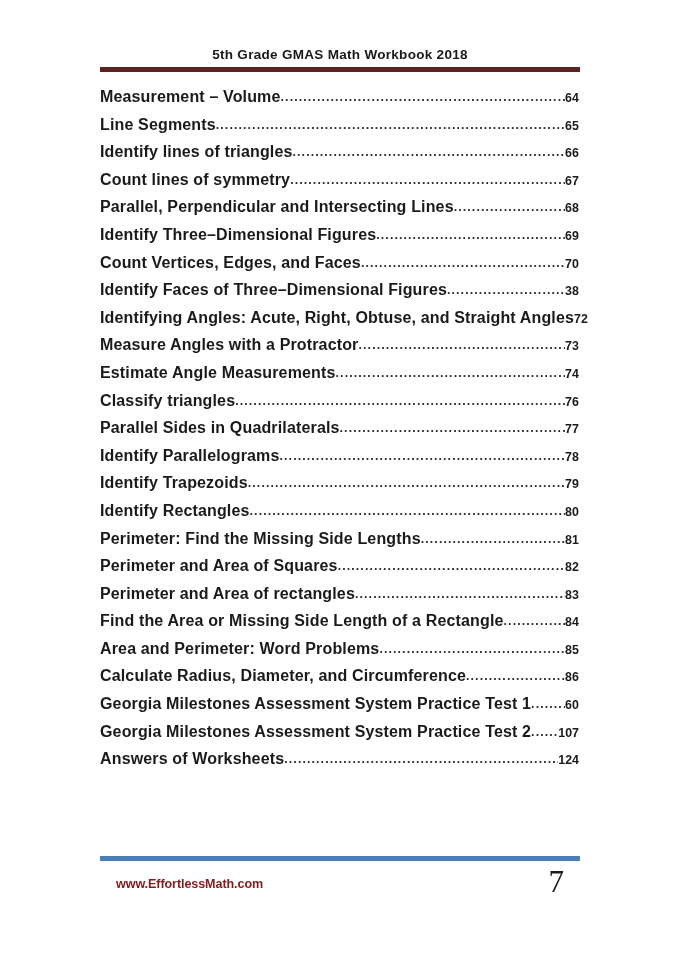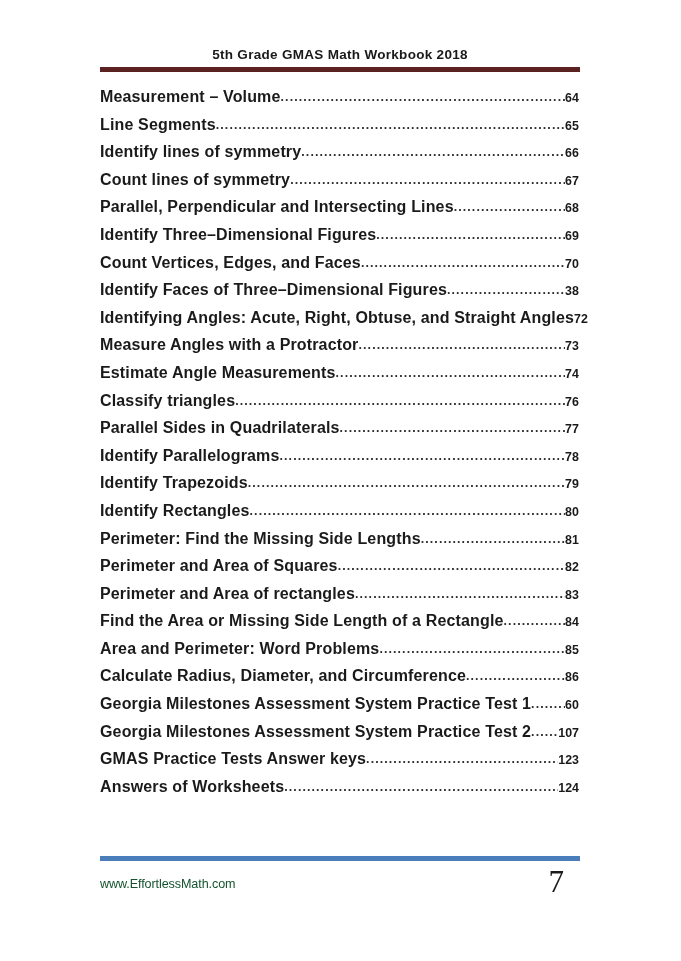--- a/index.html
+++ b/index.html
@@ -104,25 +104,25 @@
     background: #4a7ebb;
     width: 480px;
   }
   .footer-body {
     position: relative;
     margin-top: 11px;
     height: 40px;
   }
   .footer-site {
     position: absolute;
-    left: 0;
+    left: 16px;
     top: 5px;
     font-size: 12.6px;
-    font-weight: normal;
-    color: #14532d;
+    font-weight: bold;
+    color: #7f1d1d;
     letter-spacing: -0.1px;
   }
   .footer-pagenum {
     position: absolute;
     right: 16px;
     top: -8px;
     font-family: "Liberation Serif", serif;
     font-size: 31px;
     font-weight: normal;
     color: #1a1a1a;
@@ -144,21 +144,21 @@
         <span class="toc-title">Measurement – Volume</span>
         <span class="toc-dots"></span>
         <span class="toc-page">64</span>
       </div>
       <div class="toc-row">
         <span class="toc-title">Line Segments</span>
         <span class="toc-dots"></span>
         <span class="toc-page">65</span>
       </div>
       <div class="toc-row">
-        <span class="toc-title">Identify lines of symmetry</span>
+        <span class="toc-title">Identify lines of triangles</span>
         <span class="toc-dots"></span>
         <span class="toc-page">66</span>
       </div>
       <div class="toc-row">
         <span class="toc-title">Count lines of symmetry</span>
         <span class="toc-dots"></span>
         <span class="toc-page">67</span>
       </div>
       <div class="toc-row">
         <span class="toc-title">Parallel, Perpendicular and Intersecting Lines</span>
@@ -252,25 +252,20 @@
       </div>
       <div class="toc-row">
         <span class="toc-title">Georgia Milestones Assessment System Practice Test 1</span>
         <span class="toc-dots"></span>
         <span class="toc-page">60</span>
       </div>
       <div class="toc-row">
         <span class="toc-title">Georgia Milestones Assessment System Practice Test 2</span>
         <span class="toc-dots"></span>
         <span class="toc-page">107</span>
-      </div>
-      <div class="toc-row">
-        <span class="toc-title">GMAS Practice Tests Answer keys</span>
-        <span class="toc-dots"></span>
-        <span class="toc-page">123</span>
       </div>
       <div class="toc-row">
         <span class="toc-title">Answers of Worksheets</span>
         <span class="toc-dots"></span>
         <span class="toc-page">124</span>
       </div>
     </div>
 
   <div class="footer">
     <div class="footer-rule"></div>

